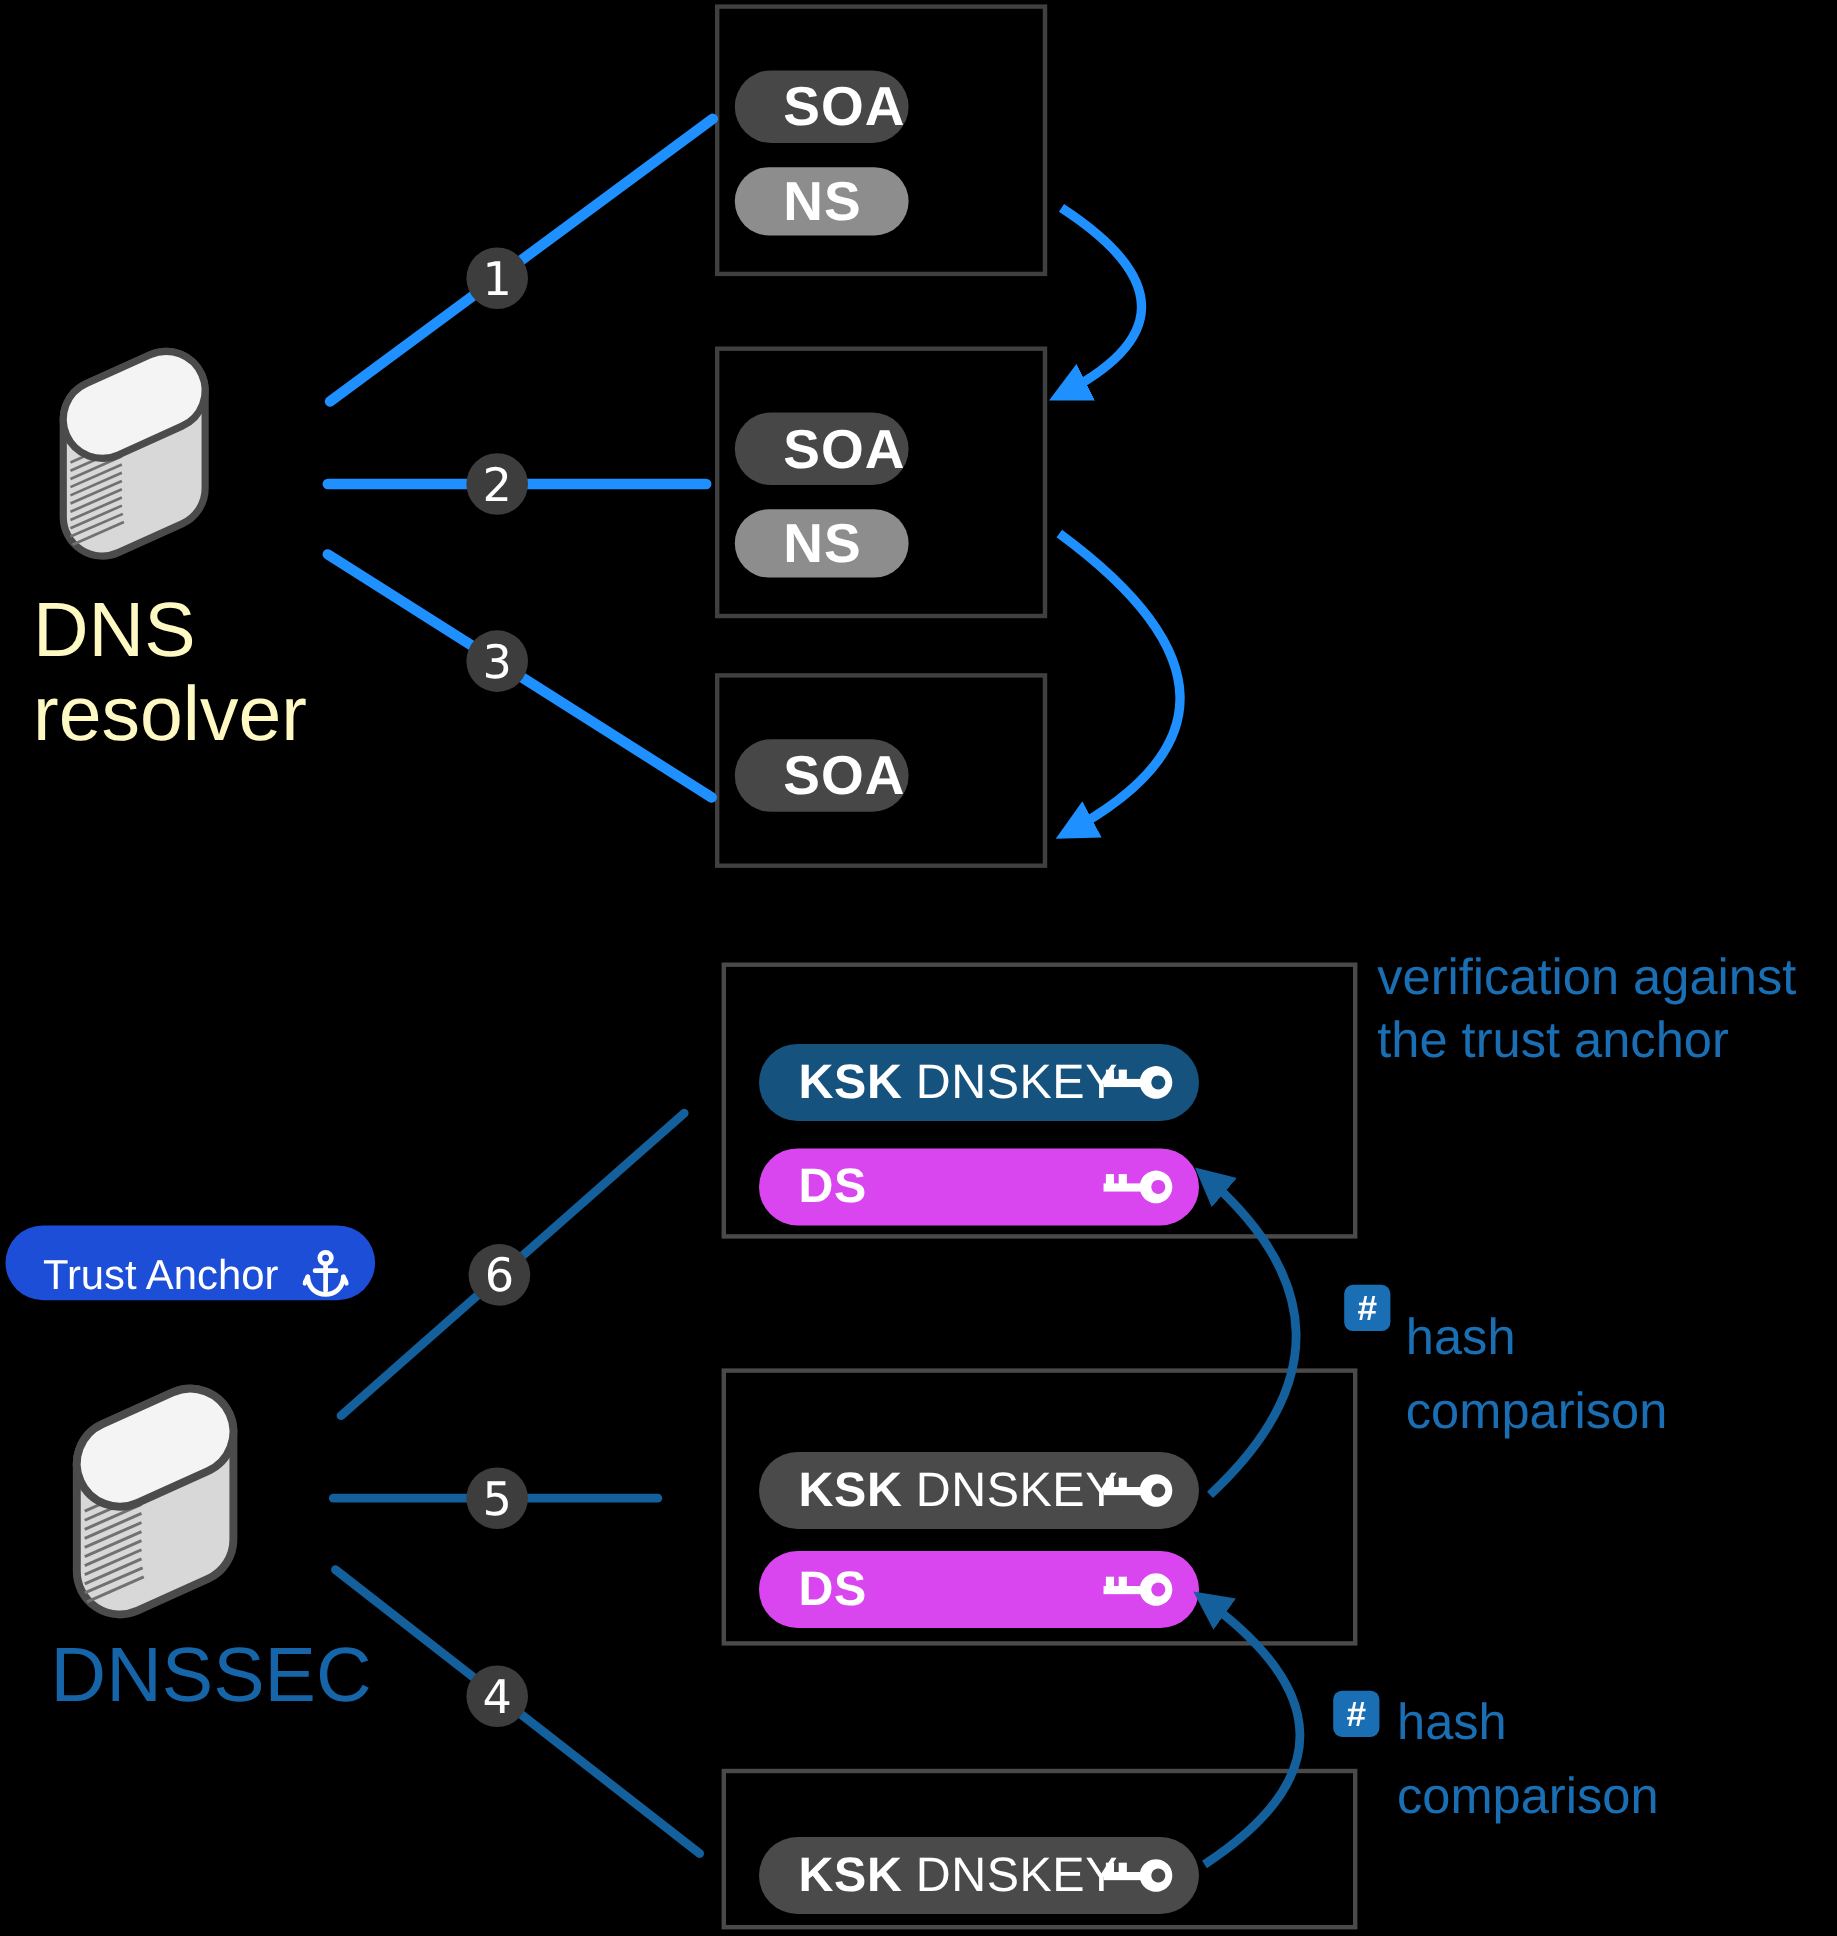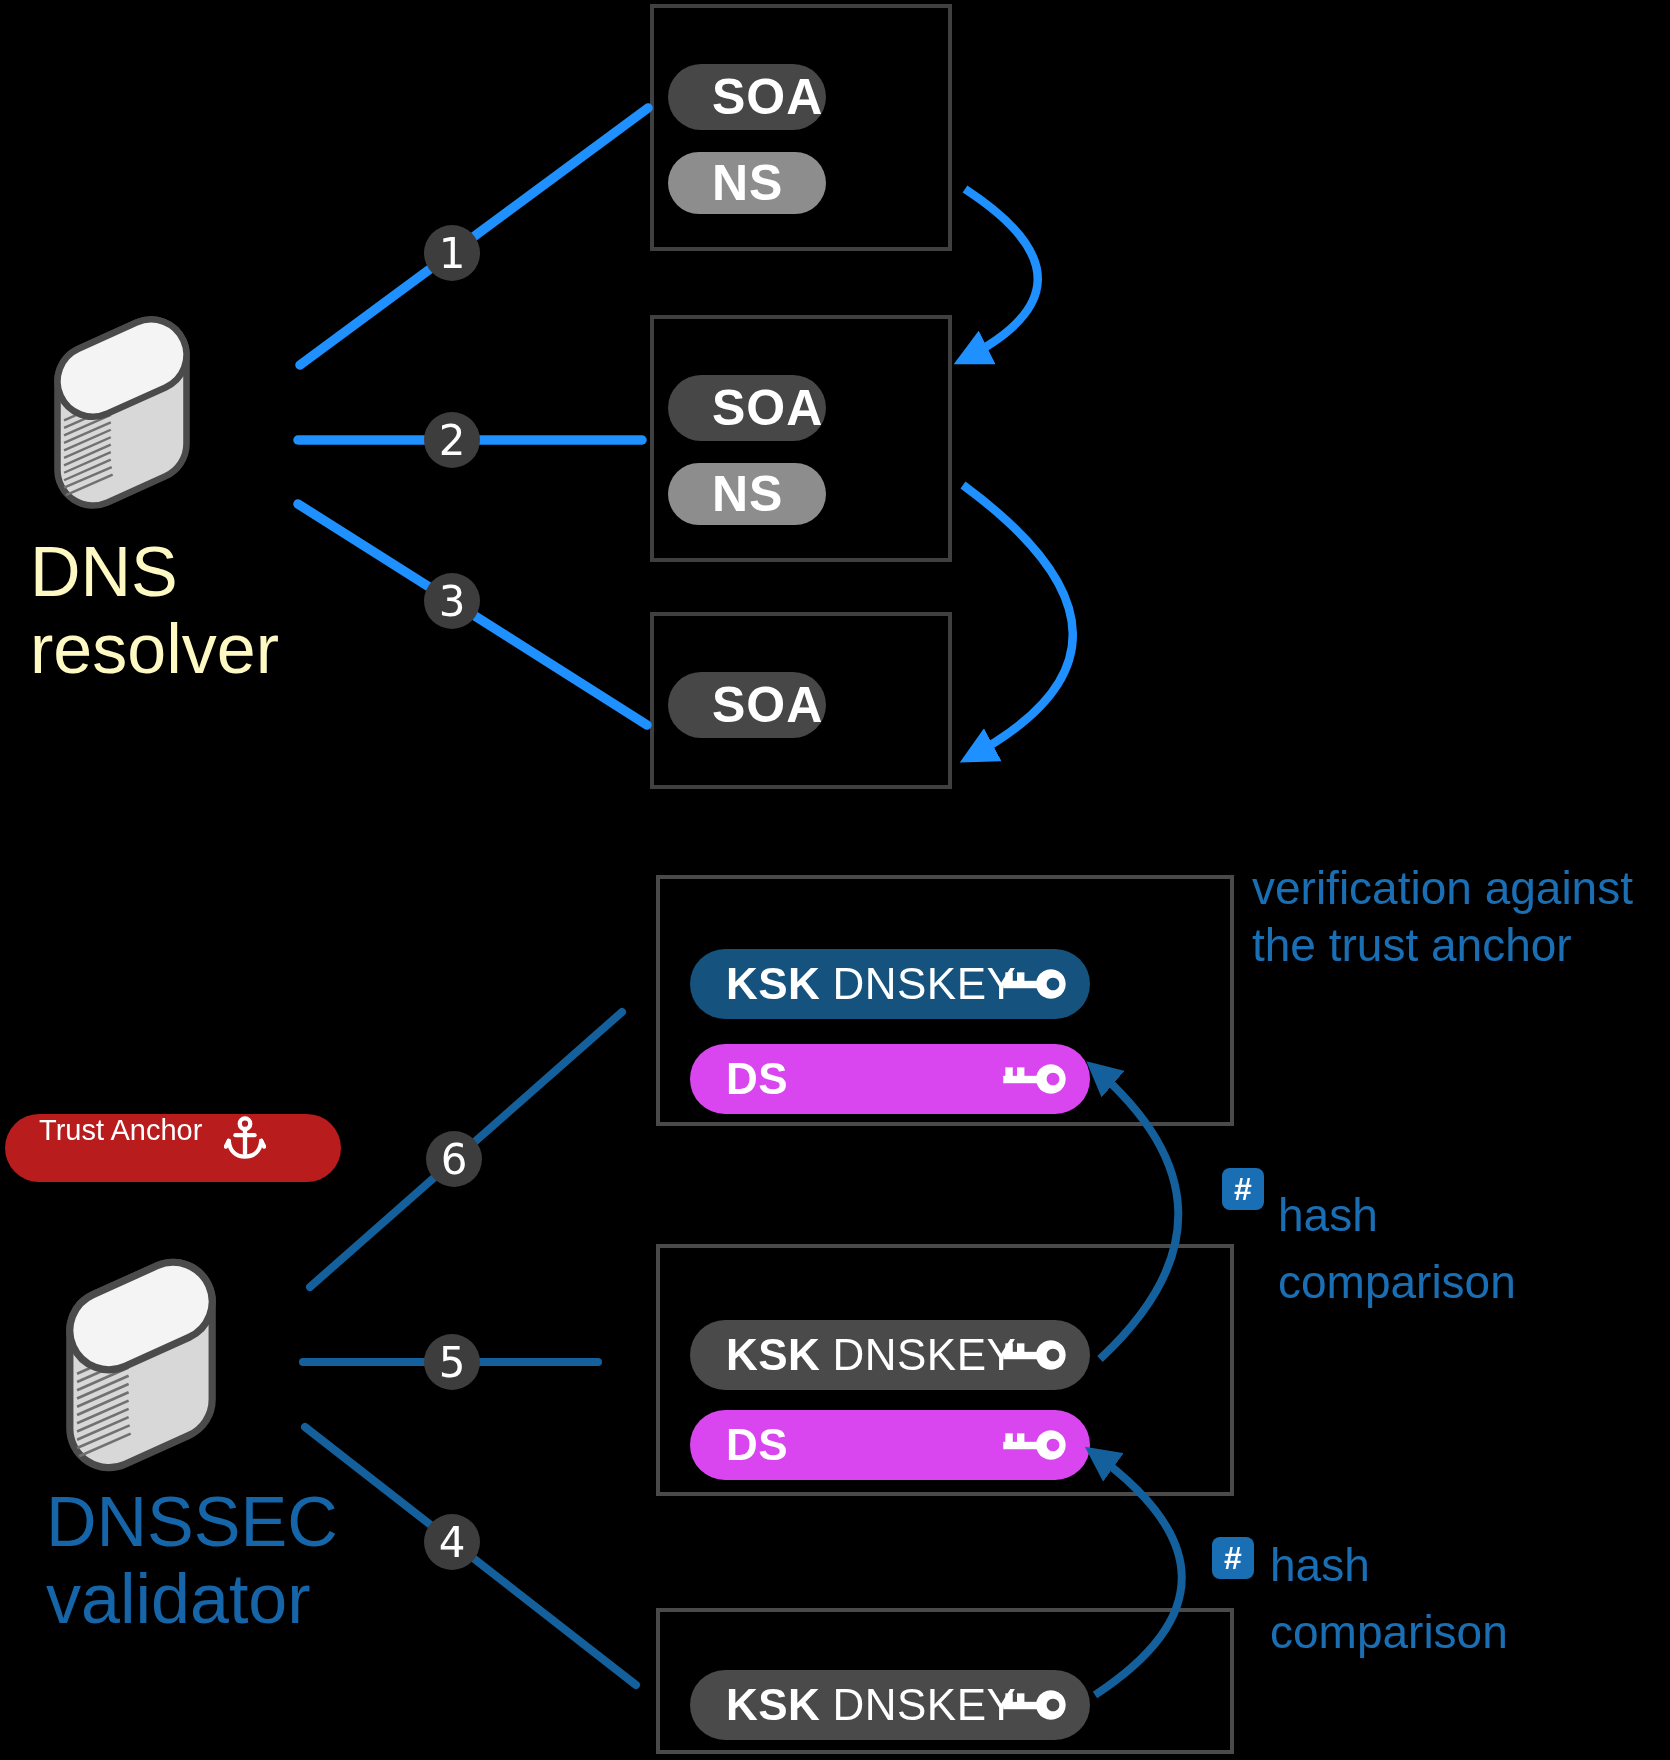--- a/index.html
+++ b/index.html
@@ -31,22 +31,22 @@
     color:#fff;display:flex;align-items:center;justify-content:center;
     font-family:"DejaVu Sans",sans-serif;font-size:42px;
   }
   
   .heading{position:absolute;font-size:70px;line-height:77px;}
   .heading.bright{color:#fef9c3;}
   .heading.deep{color:#1565a8;}
   
   .ta-badge{
     position:absolute;left:5px;top:1114px;width:336px;height:68px;border-radius:34px;
-    background:#b91c1c;color:#fff;display:flex;align-items:flex-start;
-    padding-left:34px;box-sizing:border-box;font-size:29px;
+    background:#1d4ed8;color:#fff;display:flex;align-items:flex-end;
+    padding-left:34px;box-sizing:border-box;font-size:38px;
   }
   .ta-badge .anchorwrap{margin-left:22px;width:42px;height:48px;}
   
   .note{position:absolute;color:#1a6fb4;font-size:46px;line-height:57px;}
   .note.hashnote{line-height:67px;margin-top:40px;}
   .hashbadge{
     position:absolute;width:42px;height:42px;border-radius:8px;background:#1a6fb4;
     color:#fff;display:flex;align-items:center;justify-content:center;
     font-size:32px;font-weight:bold;
   }
@@ -135,21 +135,20 @@
         <use href="#anchor-sym"></use>
       </svg>
   </div>
 
   <svg class="serversvg" style="left:46px;top:1250px" width="190" height="229" viewBox="0 0 184 222">
     <use href="#server-shape"></use>
   </svg>
 
   <div class="heading deep" style="left:46px;top:1484px">
     <div>DNSSEC</div>
-    <div>validator</div>
   </div>
 
   <div class="zbox lower" style="left:656px;top:875px;width:578px;height:251px">
     <div class="pill pill-navy botpill" style="top:70px">
       <span class="rec">KSK</span>
       <span class="reg">DNSKEY</span>
       <svg class="keywrap" viewBox="0 0 64 34">
           <use href="#key-sym"></use>
         </svg>
     </div>

